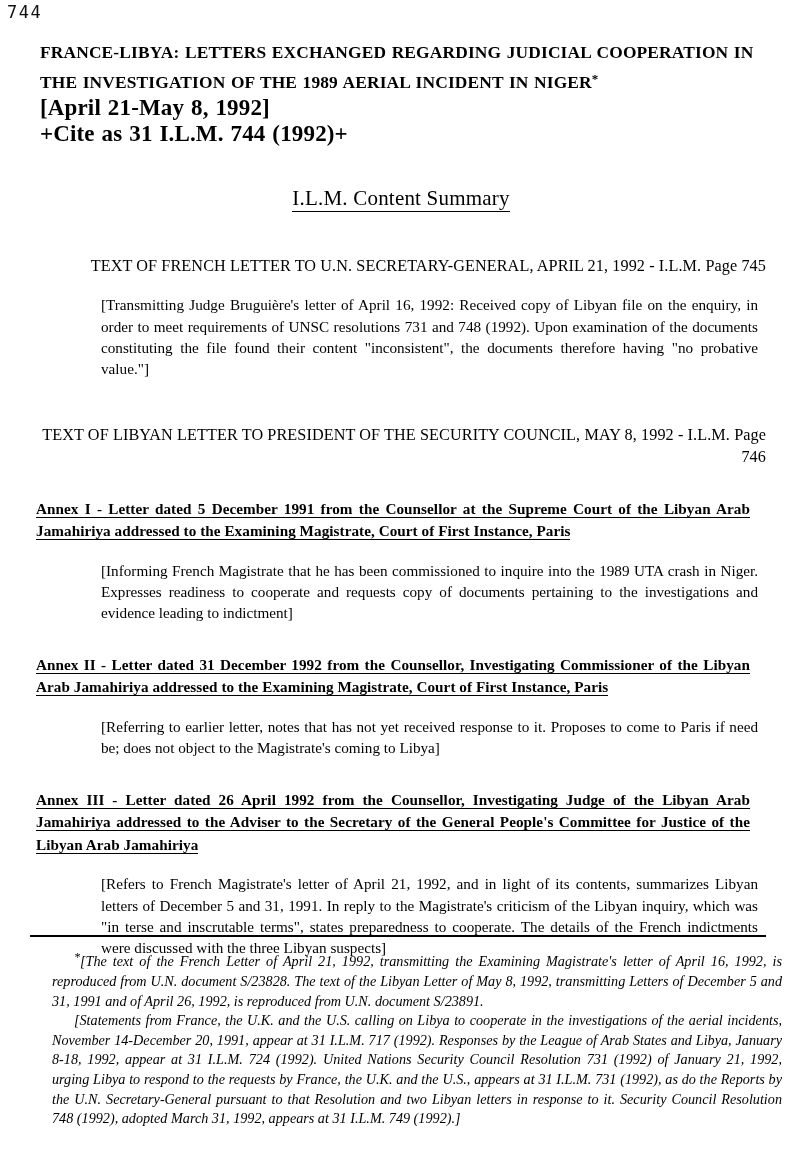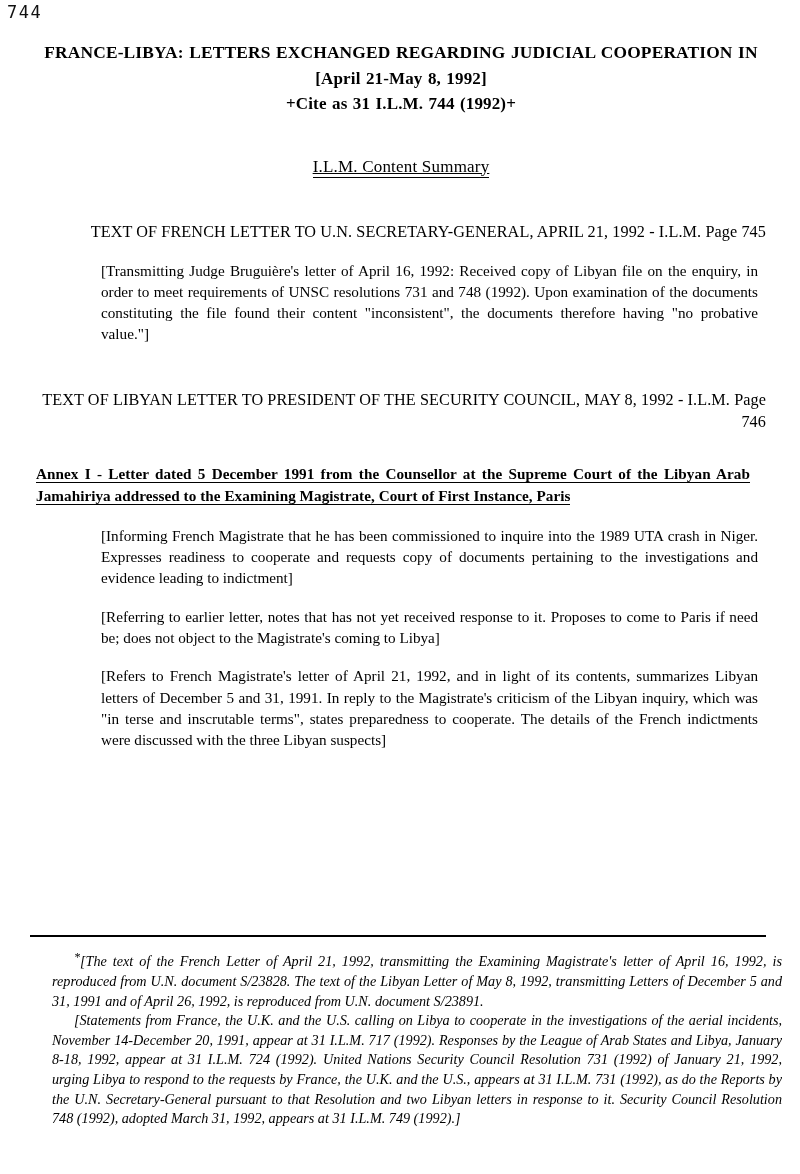--- a/index.html
+++ b/index.html
@@ -38,46 +38,44 @@
 
   
   .content {
     position: absolute;
     left: 36px;
     top: 40px;
     width: 730px;
   }
 
   .doc-title {
-    text-align: center;
     font-size: 17.4px;
     line-height: 25.5px;
     margin: 0;
     padding: 0 4px;
     letter-spacing: 0.15px;
     word-spacing: 1px;
   }
   .doc-title .ttl-line { display: block; }
   .doc-title .fn-mark {
     font-size: 13px;
     vertical-align: 0.42em;
     letter-spacing: 0;
   }
   .title-brackets {
     display: block;
-    font-size: 17px;
+    font-size: 23px;
     line-height: 25.5px;
   }
 
   .summary-heading {
     text-align: center;
-    font-size: 17px;
+    font-size: 21px;
     margin: 40px 0 0 0;
     letter-spacing: 0.2px;
-    text-decoration: underline;
   }
   .summary-heading span {
     border-bottom: 1.4px solid #000;
     padding-bottom: 1px;
   }
 
   .section-heading {
     font-size: 16.2px;
     line-height: 22px;
     margin: 44px 0 0 0;
@@ -144,36 +142,39 @@
 <body>
 
 <div class="page">
 
   <div class="folio">744</div>
 
   <div class="content">
 
     <h1 class="doc-title">
       <span class="ttl-line">FRANCE-LIBYA:  LETTERS EXCHANGED REGARDING JUDICIAL COOPERATION IN</span>
+      <span class="ttl-line"><span>THE INVESTIGATION OF THE 1989 AERIAL INCIDENT IN NIGER</span><span class="fn-mark">*</span></span>
       <span class="title-brackets">[April 21-May 8, 1992]</span>
       <span class="title-brackets">+Cite as 31 I.L.M. 744 (1992)+</span>
     </h1>
 
     <div class="summary-heading"><span>I.L.M. Content Summary</span></div>
 
     <div class="section-heading">TEXT OF FRENCH LETTER TO U.N. SECRETARY-GENERAL, APRIL 21, 1992 - I.L.M. Page 745</div>
     <p class="body-para">[Transmitting Judge Bruguière's letter of April 16, 1992:  Received copy of Libyan file on the enquiry, in order to meet requirements of UNSC resolutions 731 and 748 (1992).  Upon examination of the documents constituting the file found their content "inconsistent", the documents therefore having "no probative value."]</p>
 
     <div class="section-heading">TEXT OF LIBYAN LETTER TO PRESIDENT OF THE SECURITY COUNCIL, MAY 8, 1992 - I.L.M. Page 746</div>
 
     <div class="annex-heading"><u>Annex I - Letter dated 5 December 1991 from the Counsellor at the Supreme Court of the Libyan Arab Jamahiriya addressed to the Examining Magistrate, Court of First Instance, Paris</u></div>
     <p class="body-para">[Informing French Magistrate that he has been commissioned to inquire into the 1989 UTA crash in Niger.  Expresses readiness to cooperate and requests copy of documents pertaining to the investigations and evidence leading to indictment]</p>
 
+    <div class="annex-heading"><u>Annex II - Letter dated 31 December 1992 from the Counsellor, Investigating Commissioner of the Libyan Arab Jamahiriya addressed to the Examining Magistrate, Court of First Instance, Paris</u></div>
     <p class="body-para">[Referring to earlier letter, notes that has not yet received response to it.  Proposes to come to Paris if need be; does not object to the Magistrate's coming to Libya]</p>
 
+    <div class="annex-heading"><u>Annex III - Letter dated 26 April 1992 from the Counsellor, Investigating Judge of the Libyan Arab Jamahiriya addressed to the Adviser to the Secretary of the General People's Committee for Justice of the Libyan Arab Jamahiriya</u></div>
     <p class="body-para">[Refers to French Magistrate's letter of April 21, 1992, and in light of its contents, summarizes Libyan letters of December 5 and 31, 1991.  In reply to the Magistrate's criticism of the Libyan inquiry, which was "in terse and inscrutable terms", states preparedness to cooperate.  The details of the French indictments were discussed with the three Libyan suspects]</p>
 
   </div>
 
   <div class="footnote-rule"></div>
 
   <div class="footnotes">
     <p><span class="fn-star">*</span><span>[The text of the French Letter of April 21, 1992, transmitting the Examining Magistrate's letter of April 16, 1992, is reproduced from U.N. document S/23828.  The text of the Libyan Letter of May 8, 1992, transmitting Letters of December 5 and 31, 1991 and of April 26, 1992, is reproduced from U.N. document S/23891.</span></p>
     <p class="fn-second">[Statements from France, the U.K. and the U.S. calling on Libya to cooperate in the investigations of the aerial incidents, November 14-December 20, 1991, appear at 31 I.L.M. 717 (1992).  Responses by the League of Arab States and Libya, January 8-18, 1992, appear at 31 I.L.M. 724 (1992).  United Nations Security Council Resolution 731 (1992) of January 21, 1992, urging Libya to respond to the requests by France, the U.K. and the U.S., appears at 31 I.L.M. 731 (1992), as do the Reports by the U.N. Secretary-General pursuant to that Resolution and two Libyan letters in response to it.  Security Council Resolution 748 (1992), adopted March 31, 1992, appears at 31 I.L.M. 749 (1992).]</p>
   </div>

